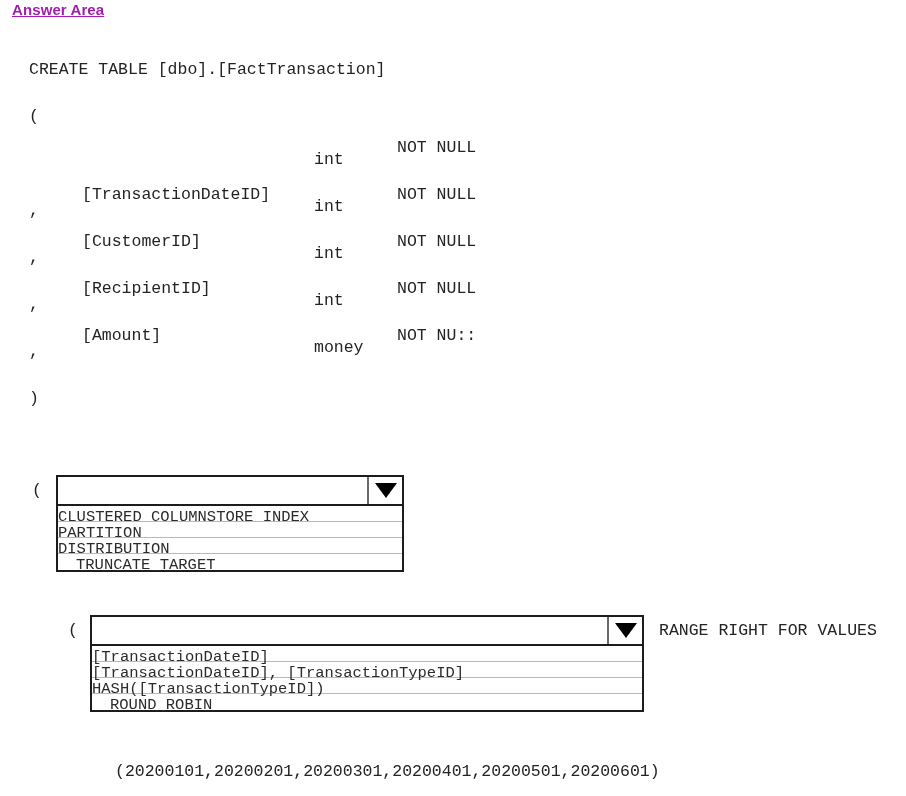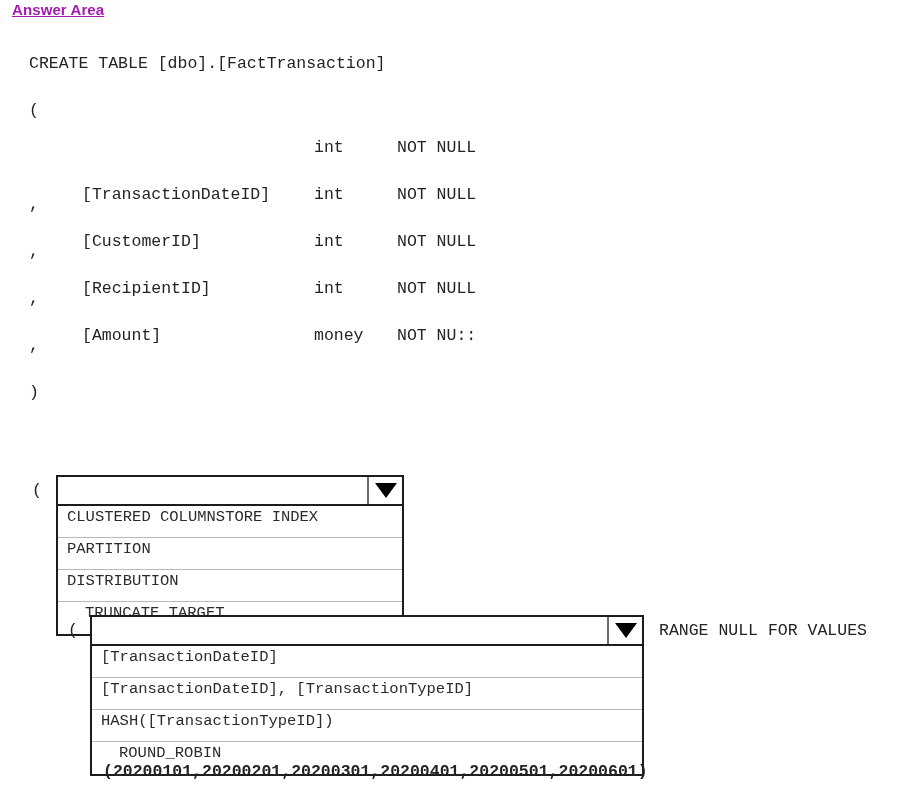--- a/index.html
+++ b/index.html
@@ -41,31 +41,31 @@
     position: relative;
     height: 47px;
     font-size: 16.5px;
     line-height: 20px;
     white-space: pre;
     color: #232323;
   }
   .col-lead {
     position: absolute;
     left: 29px;
-    top: 10px;
+    top: 16px;
   }
   .col-name {
     position: absolute;
     left: 82px;
     top: 0;
   }
   .col-type {
     position: absolute;
     left: 314px;
-    top: 0;
+    top: 12px;
     text-align: center;
   }
   .col-null {
     position: absolute;
     left: 397px;
     top: 0;
   }
 
   
   .dd-wrap {
@@ -112,23 +112,22 @@
   }
   .dd-list {
     position: absolute;
     box-sizing: border-box;
     border: 2px solid #1c1c1c;
     border-top: none;
     background: #ffffff;
   }
   .dd-option {
     box-sizing: border-box;
-    height: 32px;
+    height: 16px;
     line-height: 23px;
-    padding-left: 9px;
     font-size: 15.5px;
     white-space: pre;
     color: #2b2b2b;
     border-bottom: 1px solid #b9b9b9;
     background: #ffffff;
   }
   .dd-option:last-child {
     border-bottom: none;
     margin-left: 18px;
   }
@@ -136,27 +135,26 @@
   
   .trailing-text {
     position: absolute;
     font-size: 16.5px;
     line-height: 20px;
     white-space: pre;
     color: #232323;
   }
   .values-line {
     position: absolute;
-    left: 103px;
+    left: 115px;
     top: 762px;
     font-size: 16.5px;
     line-height: 20px;
     white-space: pre;
     color: #232323;
-    font-weight: bold;
   }
 </style>
 </head>
 <body>
 
 <div class="answer-area-title">Answer Area</div>
 
 <div class="code">
 
   <div class="code-line">
@@ -239,17 +237,17 @@
     </div>
   </div>
 
   <div class="dd-list" style="left:90px; top:646px; width:554px;">
     <div class="dd-option">[TransactionDateID]</div>
     <div class="dd-option">[TransactionDateID], [TransactionTypeID]</div>
     <div class="dd-option">HASH([TransactionTypeID])</div>
     <div class="dd-option">ROUND_ROBIN</div>
   </div>
 
-  <span class="trailing-text" style="left:659px; top:621px;">RANGE NULL FOR VALUES</span>
+  <span class="trailing-text" style="left:659px; top:621px;">RANGE RIGHT FOR VALUES</span>
 
 </div>
 
 <div class="values-line">(20200101,20200201,20200301,20200401,20200501,20200601)</div>
 
 </body></html>

